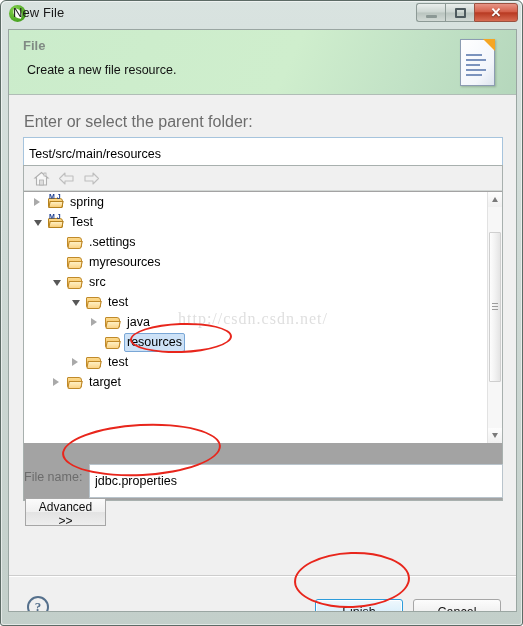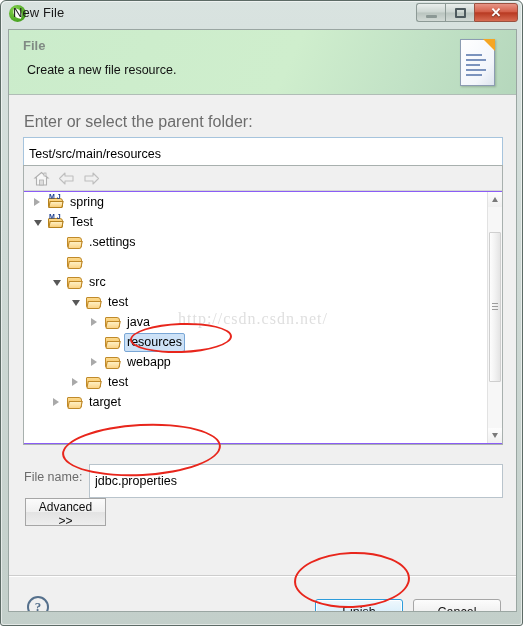--- a/index.html
+++ b/index.html
@@ -193,24 +193,24 @@
   }
   #parent-field {
     left: 14px; top: 107px;
     width: 480px; height: 22px;
   }
 
   
   .tree-panel {
     position: absolute;
     left: 14px; top: 135px;
-    width: 480px; height: 280px;
+    width: 480px; height: 336px;
     box-sizing: border-box;
     border: 1px solid #a8b0ae;
-    background: #8b5cf6;
+    background: #a3a3a3;
     overflow: hidden;
     text-align: right;
   }
   .tree-toolbar {
     position: absolute;
     left: 0; top: 0;
     width: 478px; height: 25px;
     background: #f0f0f0;
     border-bottom: 1px solid #d2d6d4;
     box-sizing: border-box;
@@ -592,20 +592,21 @@
             </div>
             <div class="tree-label" style="left: 62px;">.settings</div>
           </div>
           <div class="tree-row">
             <div class="node-icon" style="left: 43px;">
               <div class="folder-ico">
                 <div class="back"></div>
                 <div class="front"></div>
               </div>
             </div>
+            <div class="tree-label" style="left: 62px;">myresources</div>
           </div>
           <div class="tree-row">
             <div class="twisty expanded" style="left: 29px;"></div>
             <div class="node-icon" style="left: 43px;">
               <div class="folder-ico">
                 <div class="back"></div>
                 <div class="front"></div>
               </div>
             </div>
             <div class="tree-label" style="left: 62px;">src</div>
@@ -631,30 +632,20 @@
             <div class="tree-label" style="left: 100px;">java</div>
           </div>
           <div class="tree-row selected">
             <div class="node-icon" style="left: 81px;">
               <div class="folder-ico">
                 <div class="back"></div>
                 <div class="front"></div>
               </div>
             </div>
             <div class="tree-label" style="left: 100px;">resources</div>
-          </div>
-          <div class="tree-row">
-            <div class="twisty collapsed" style="left: 67px;"></div>
-            <div class="node-icon" style="left: 81px;">
-              <div class="folder-ico">
-                <div class="back"></div>
-                <div class="front"></div>
-              </div>
-            </div>
-            <div class="tree-label" style="left: 100px;">webapp</div>
           </div>
           <div class="tree-row">
             <div class="twisty collapsed" style="left: 48px;"></div>
             <div class="node-icon" style="left: 62px;">
               <div class="folder-ico">
                 <div class="back"></div>
                 <div class="front"></div>
               </div>
             </div>
             <div class="tree-label" style="left: 81px;">test</div>

